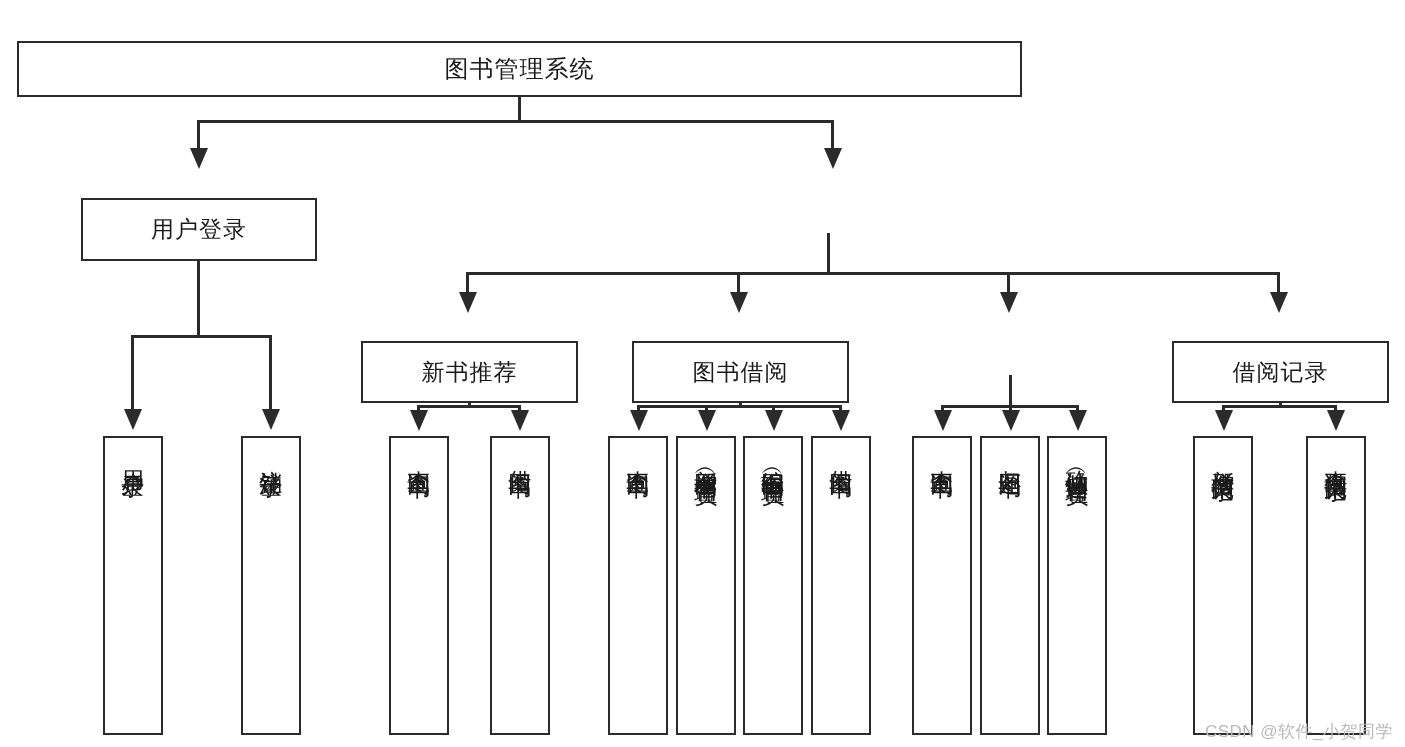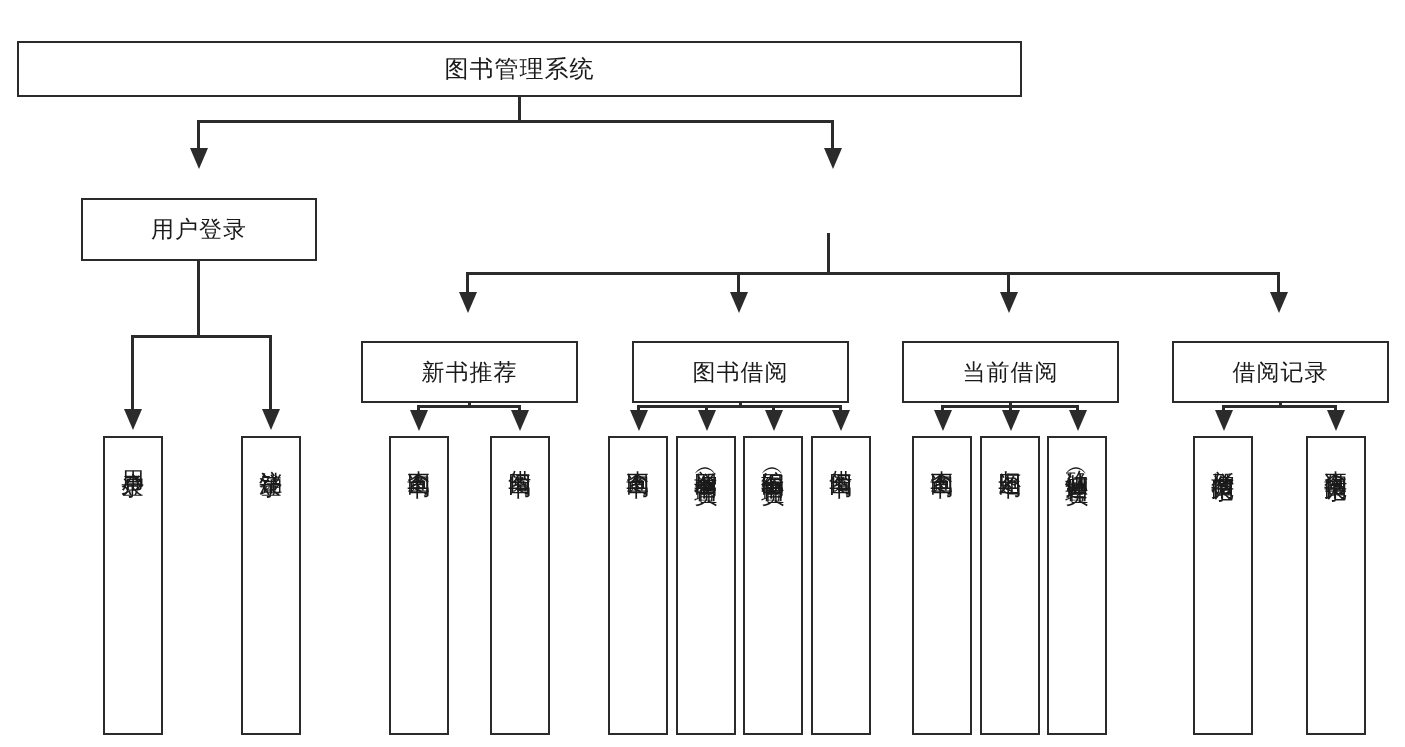--- a/index.html
+++ b/index.html
@@ -137,23 +137,20 @@
   <div class="vline" style="left:1007px; top:272px; height:22px;"></div>
   <div class="arrow" style="left:1000px; top:292px;"></div>
   <div class="vline" style="left:1277px; top:272px; height:22px;"></div>
   <div class="arrow" style="left:1270px; top:292px;"></div>
 
   <div class="node h-text" style="left:361px; top:313px; width:217px; height:62px;">
     <span>新书推荐</span>
   </div>
   <div class="node h-text" style="left:632px; top:313px; width:217px; height:62px;">
     <span>图书借阅</span>
-  </div>
-  <div class="node h-text" style="left:902px; top:313px; width:217px; height:62px;">
-    <span>当前借阅</span>
   </div>
   <div class="node h-text" style="left:1172px; top:313px; width:217px; height:62px;">
     <span>借阅记录</span>
   </div>
 
   <div class="vline" style="left:468px; top:375px; height:32px;"></div>
   <div class="hline" style="left:417px; top:405px; width:104px;"></div>
   <div class="vline" style="left:417px; top:405px; height:8px;"></div>
   <div class="arrow" style="left:410px; top:410px;"></div>
   <div class="vline" style="left:518px; top:405px; height:8px;"></div>
@@ -216,14 +213,15 @@
   <div class="vline" style="left:1334px; top:405px; height:8px;"></div>
   <div class="arrow" style="left:1327px; top:410px;"></div>
 
   <div class="node v-text" style="left:1193px; top:436px; width:60px; height:299px;">
     <span class="vlabel">新增借阅记录</span>
   </div>
   <div class="node v-text" style="left:1306px; top:436px; width:60px; height:299px;">
     <span class="vlabel">查询借阅记录</span>
   </div>
 
+  <div id="watermark">CSDN @软件_小贺同学</div>
 
 </div>
 
 </body></html>

